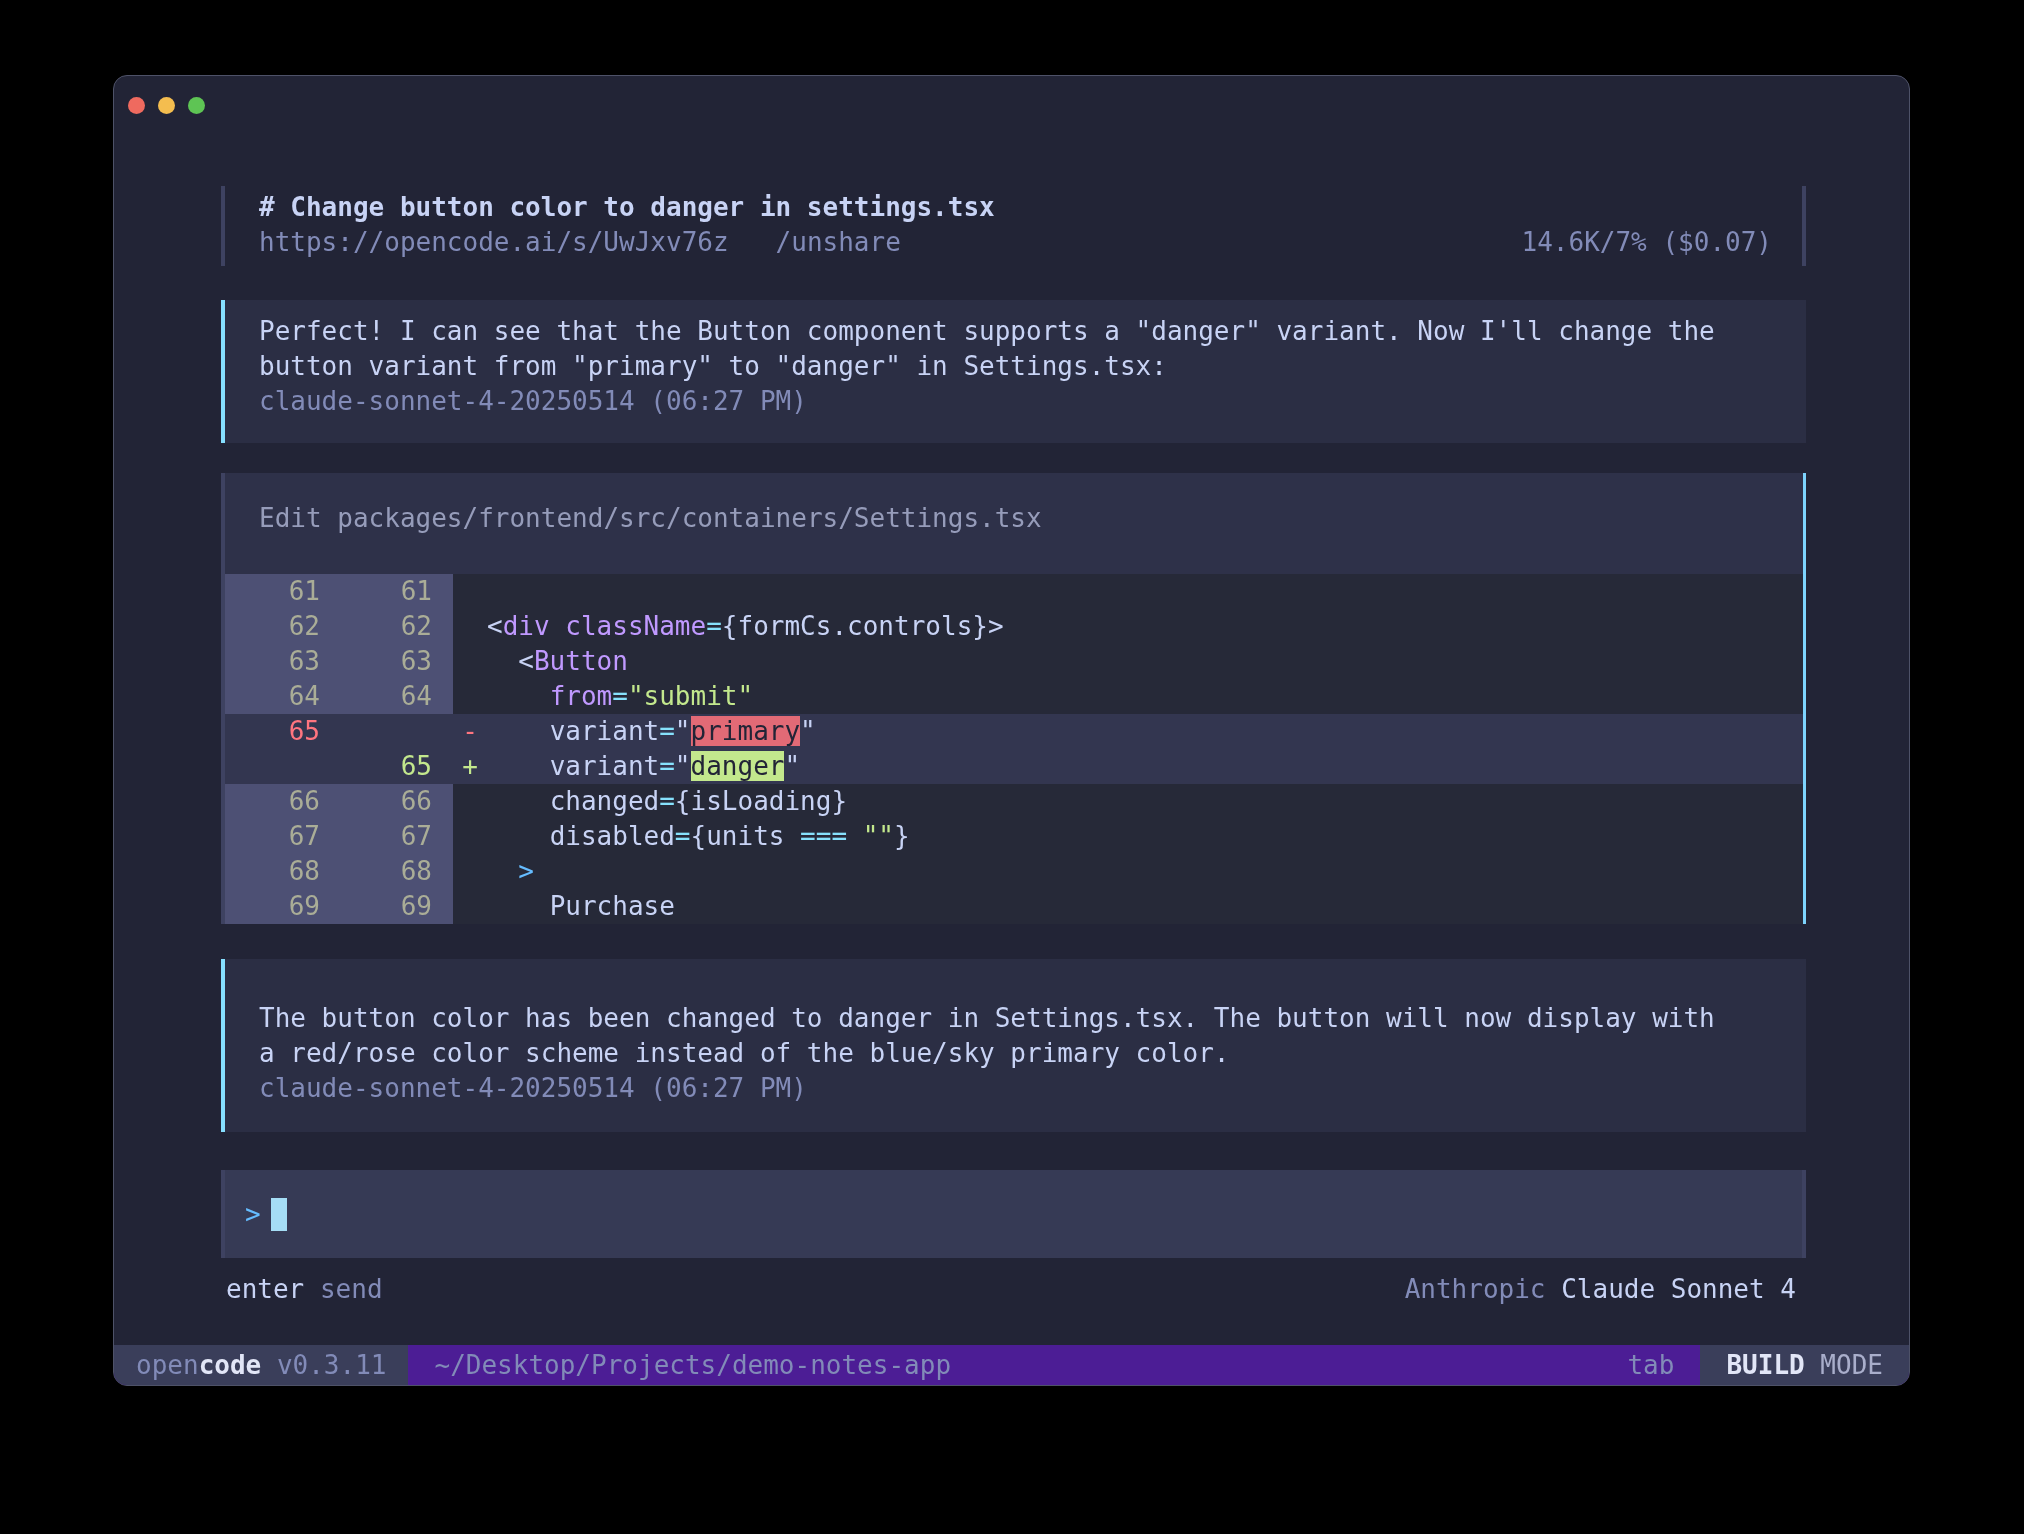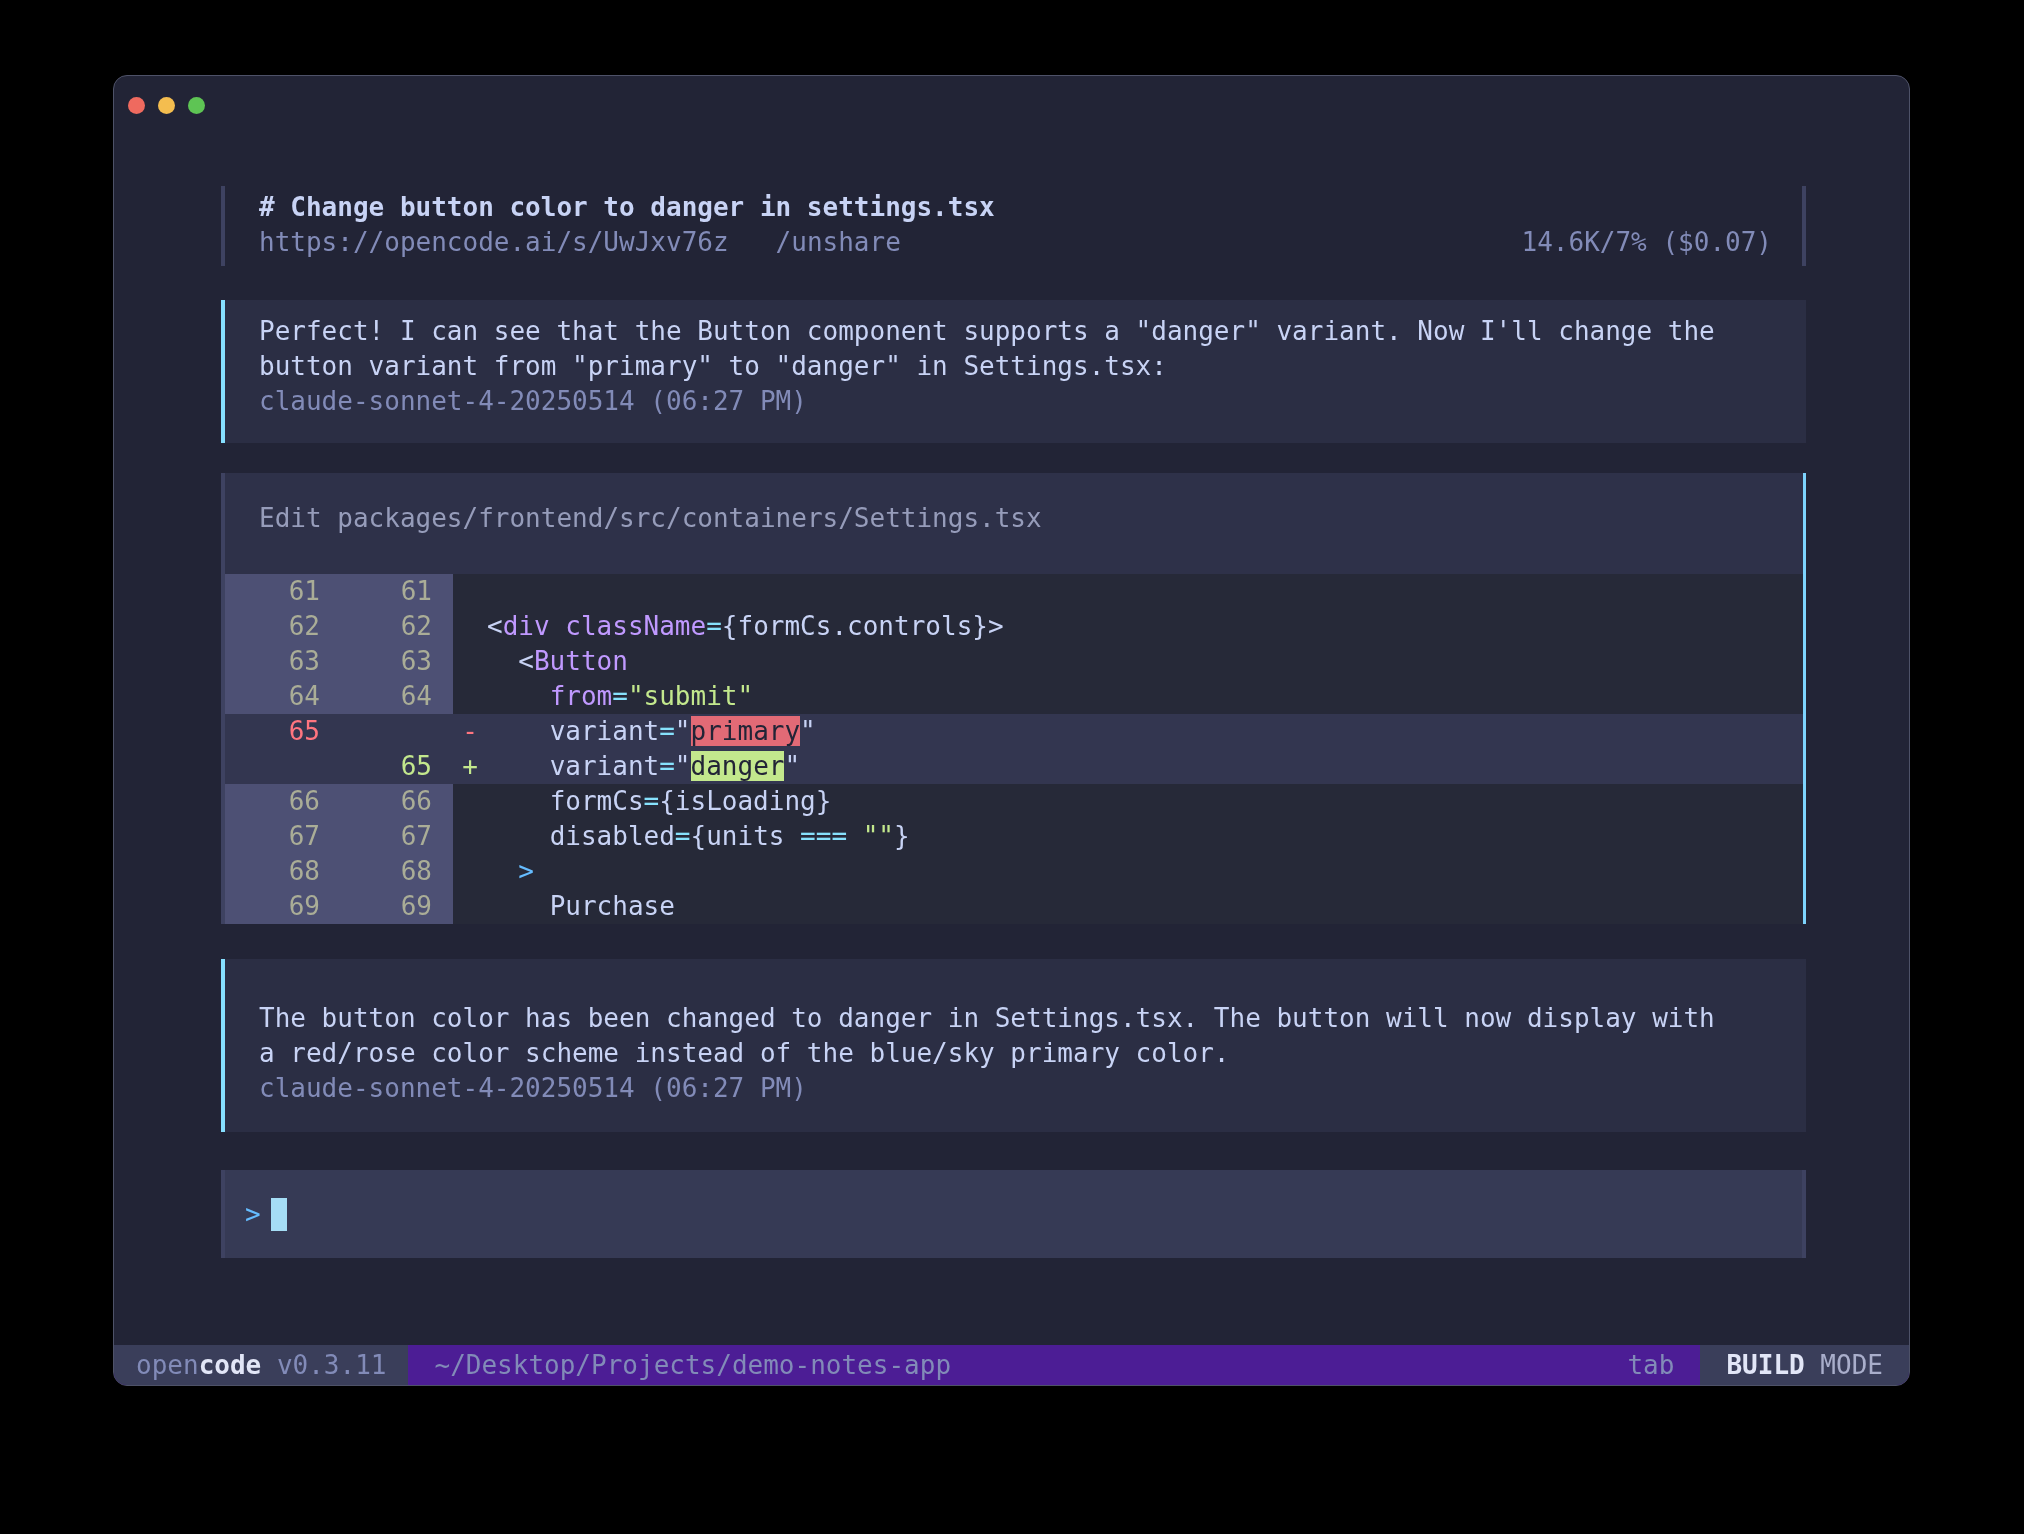--- a/index.html
+++ b/index.html
@@ -176,21 +176,21 @@
             <span class="num2">65</span>
             <span class="gsp"></span>
             <span class="marker">+</span>
             <span class="code"><span class="tk-lav">    </span><span class="tk-lav">variant</span><span class="tk-cyan">=</span><span class="tk-lav">"</span><span class="tk-hl-green">danger</span><span class="tk-lav">"</span></span>
           </div>
           <div class="drow ctx">
             <span class="num1 gutter-bg">66</span>
             <span class="num2 gutter-bg">66</span>
             <span class="gsp gutter-bg"></span>
             <span class="marker"></span>
-            <span class="code"><span class="tk-lav">    </span><span class="tk-lav">formCs</span><span class="tk-cyan">=</span><span class="tk-lav">{isLoading}</span></span>
+            <span class="code"><span class="tk-lav">    </span><span class="tk-lav">changed</span><span class="tk-cyan">=</span><span class="tk-lav">{isLoading}</span></span>
           </div>
           <div class="drow ctx">
             <span class="num1 gutter-bg">67</span>
             <span class="num2 gutter-bg">67</span>
             <span class="gsp gutter-bg"></span>
             <span class="marker"></span>
             <span class="code"><span class="tk-lav">    </span><span class="tk-lav">disabled</span><span class="tk-cyan">=</span><span class="tk-lav">{units </span><span class="tk-cyan">===</span><span class="tk-lav"> </span><span class="tk-green">""</span><span class="tk-lav">}</span></span>
           </div>
           <div class="drow ctx">
             <span class="num1 gutter-bg">68</span>
@@ -213,20 +213,24 @@
       <div class="msg-line">The button color has been changed to danger in Settings.tsx. The button will now display with</div>
       <div class="msg-line">a red/rose color scheme instead of the blue/sky primary color.</div>
       <div class="msg-meta">claude-sonnet-4-20250514 (06:27 PM)</div>
     </div>
 
     <div class="col input-box">
       <span class="prompt-char">&gt;</span>
       <span class="cursor"></span>
     </div>
 
+    <div class="col footer">
+      <div><span class="lit">enter</span><span class="dim"> send</span></div>
+      <div><span class="dim">Anthropic </span><span class="lit">Claude Sonnet 4</span></div>
+    </div>
 
     <div class="statusbar">
       <div class="sb-chip sb-app"><span class="dim">open</span><span class="code">code</span><span class="dim"> v0.3.11</span></div>
       <div class="sb-cwd">~/Desktop/Projects/demo-notes-app</div>
       <div class="sb-spacer"></div>
       <div class="sb-tab">tab</div>
       <div class="sb-chip sb-mode"><span class="primary">BUILD</span><span class="secondary"> MODE</span></div>
     </div>
 
   </div>

